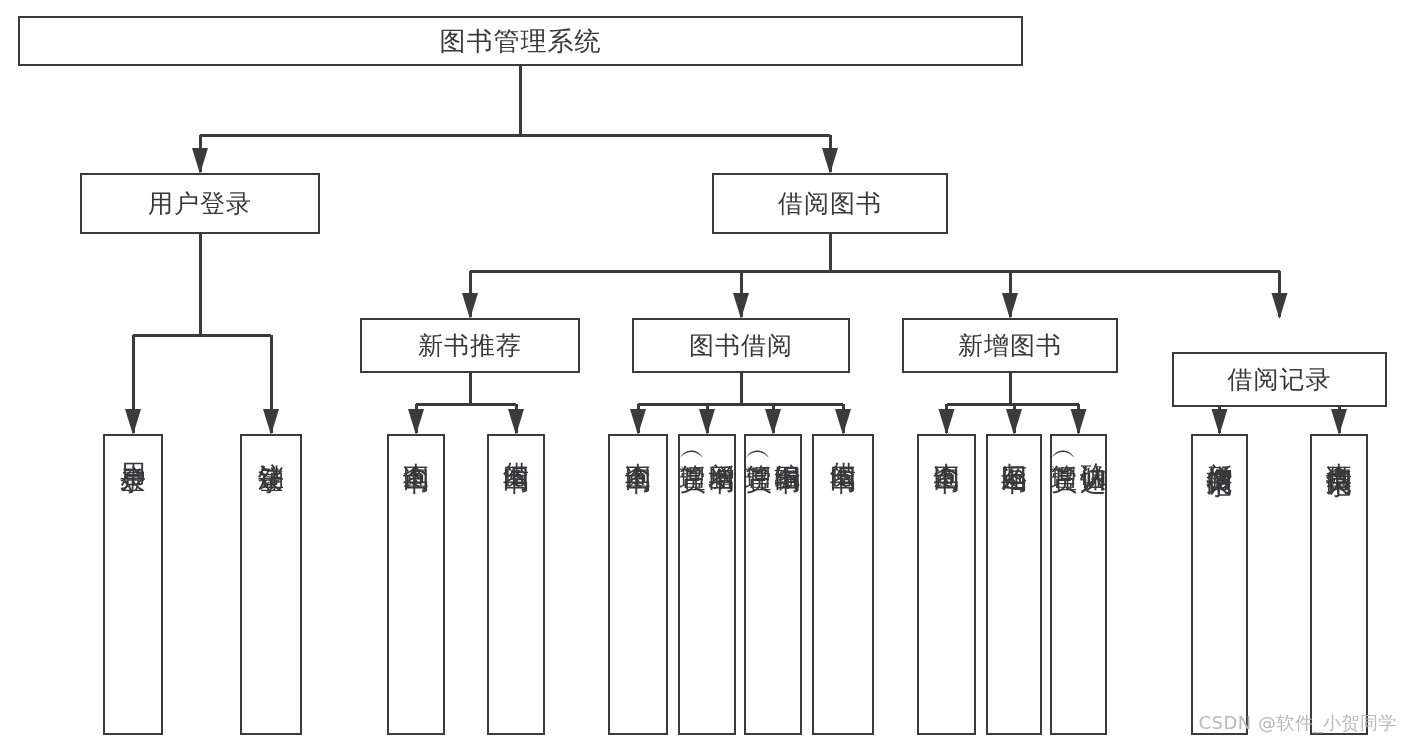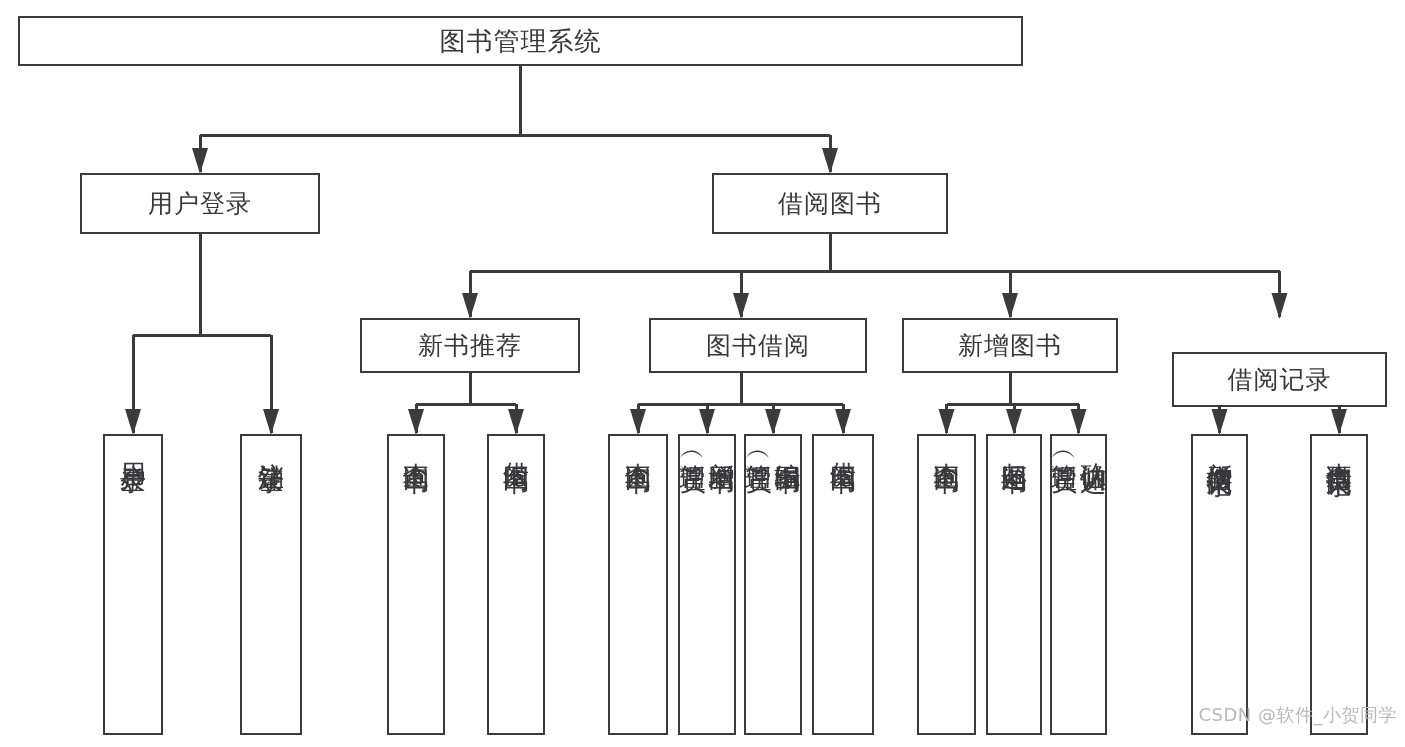--- a/index.html
+++ b/index.html
@@ -55,21 +55,21 @@
     letter-spacing: 2px;
     white-space: pre;
     color: #38383a;
   }
   #root-node {
     font-size: 26px;
   }
   .watermark {
     position: absolute;
     right: 8px;
-    bottom: 20px;
+    bottom: 12px;
     font-size: 18px;
     color: #b9b9bd;
     letter-spacing: 0.5px;
     z-index: 5;
     white-space: nowrap;
   }
 </style>
 </head>
 <body>
 
@@ -137,21 +137,21 @@
   <div class="node horiz" id="l2-0" style="left: 80px; top: 173px; width: 240px; height: 61px;">
     <span>用户登录</span>
   </div>
   <div class="node horiz" id="l2-1" style="left: 712px; top: 173px; width: 236px; height: 61px;">
     <span>借阅图书</span>
   </div>
 
   <div class="node horiz" id="l3-0" style="left: 360px; top: 318px; width: 220px; height: 55px; align-items: center;">
     <span>新书推荐</span>
   </div>
-  <div class="node horiz" id="l3-1" style="left: 649px; top: 318px; width: 218px; height: 55px;">
+  <div class="node horiz" id="l3-1" style="left: 632px; top: 318px; width: 218px; height: 55px;">
     <span>图书借阅</span>
   </div>
   <div class="node horiz" id="l3-2" style="left: 902px; top: 318px; width: 216px; height: 55px;">
     <span>新增图书</span>
   </div>
   <div class="node horiz" id="l3-3" style="left: 1172px; top: 318px; width: 215px; height: 55px; margin-top: 34px;">
     <span>借阅记录</span>
   </div>
 
   <div class="node vert" id="leaf-0" style="left: 103px; top: 434px; width: 60px; height: 301px;">

